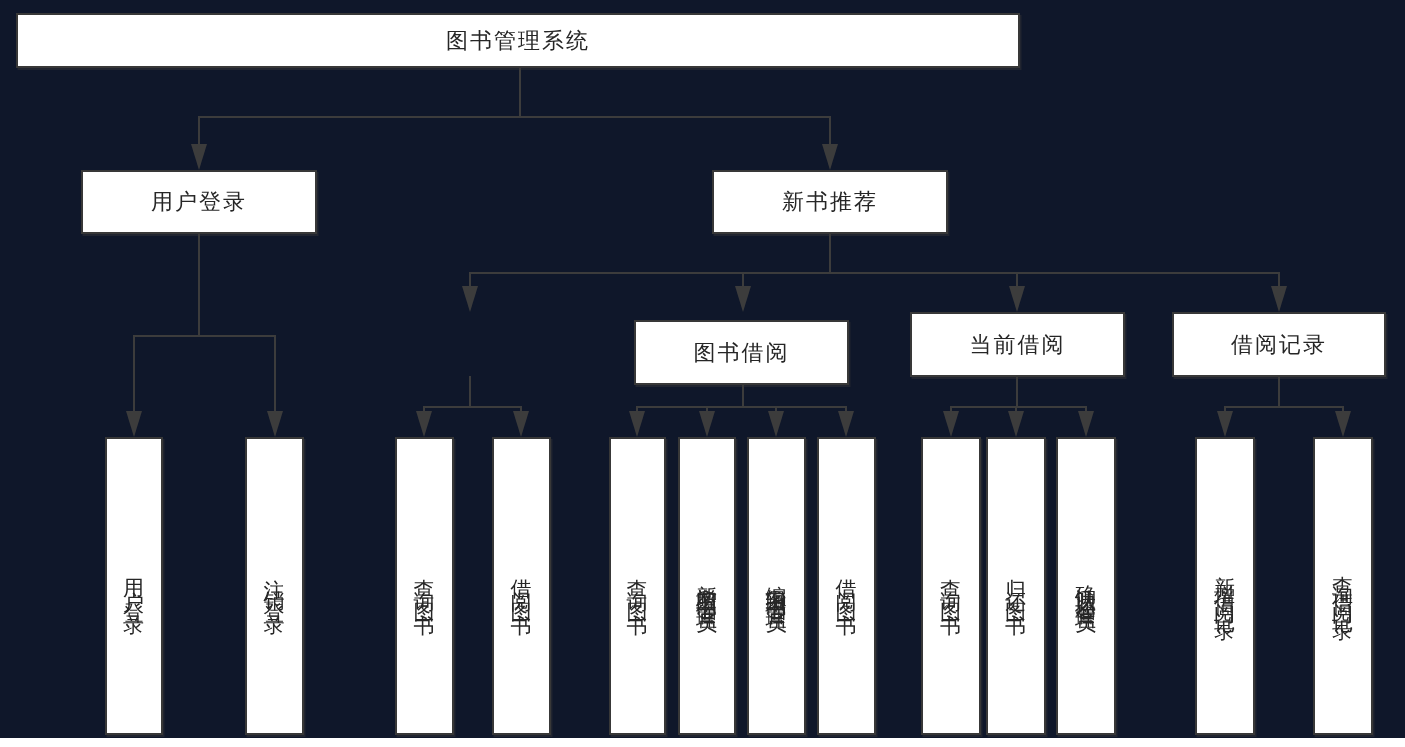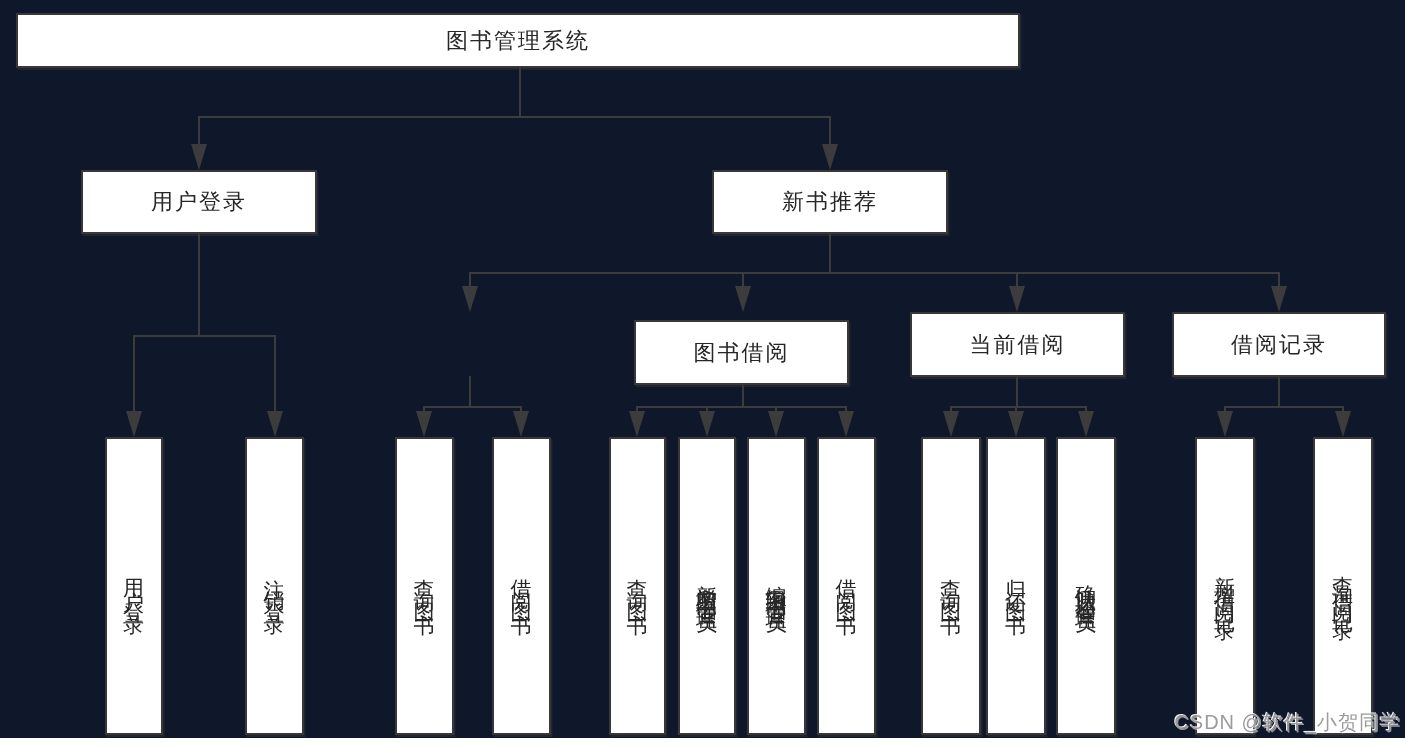--- a/index.html
+++ b/index.html
@@ -155,14 +155,13 @@
     <span class="v10">确认归还（管理员）</span>
   </div>
 
   <div class="box leaf" style="left:1195px;top:437px;width:60px;height:298px">
     <span class="v6">新增借阅记录</span>
   </div>
   <div class="box leaf" style="left:1313px;top:437px;width:60px;height:298px">
     <span class="v6">查询借阅记录</span>
   </div>
 
-  <div class="wm">CSDN @软件_小贺同学</div>
 </div>
 
 </body></html>

